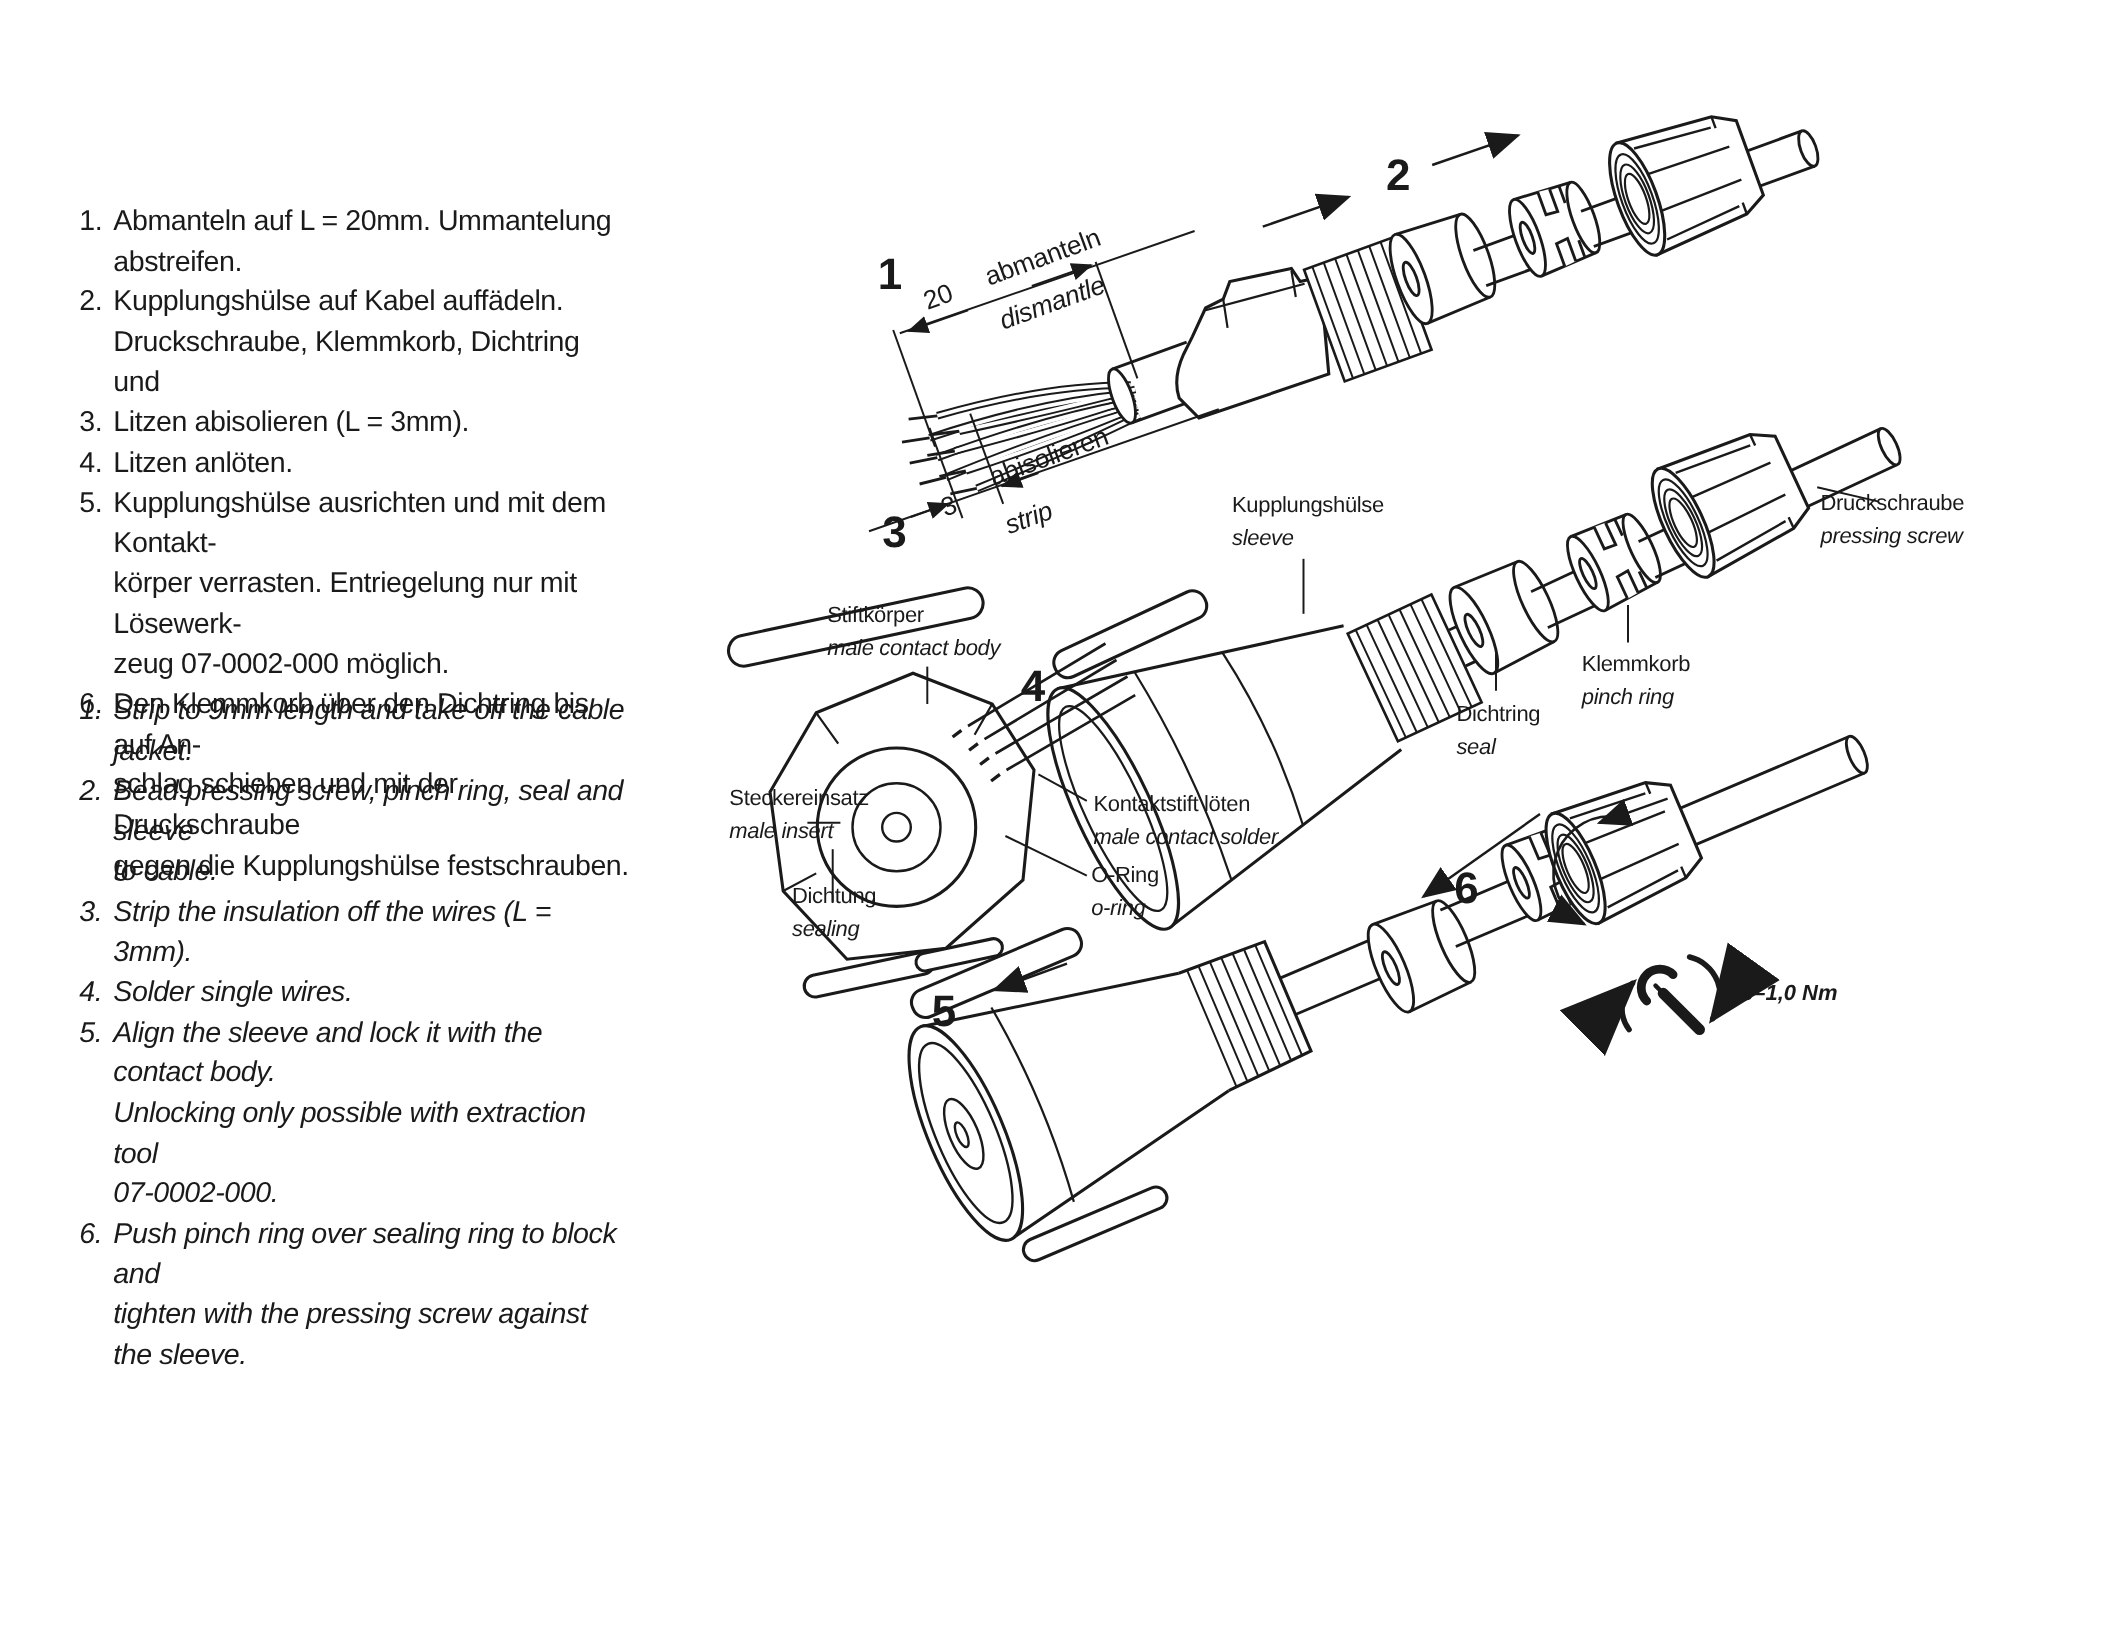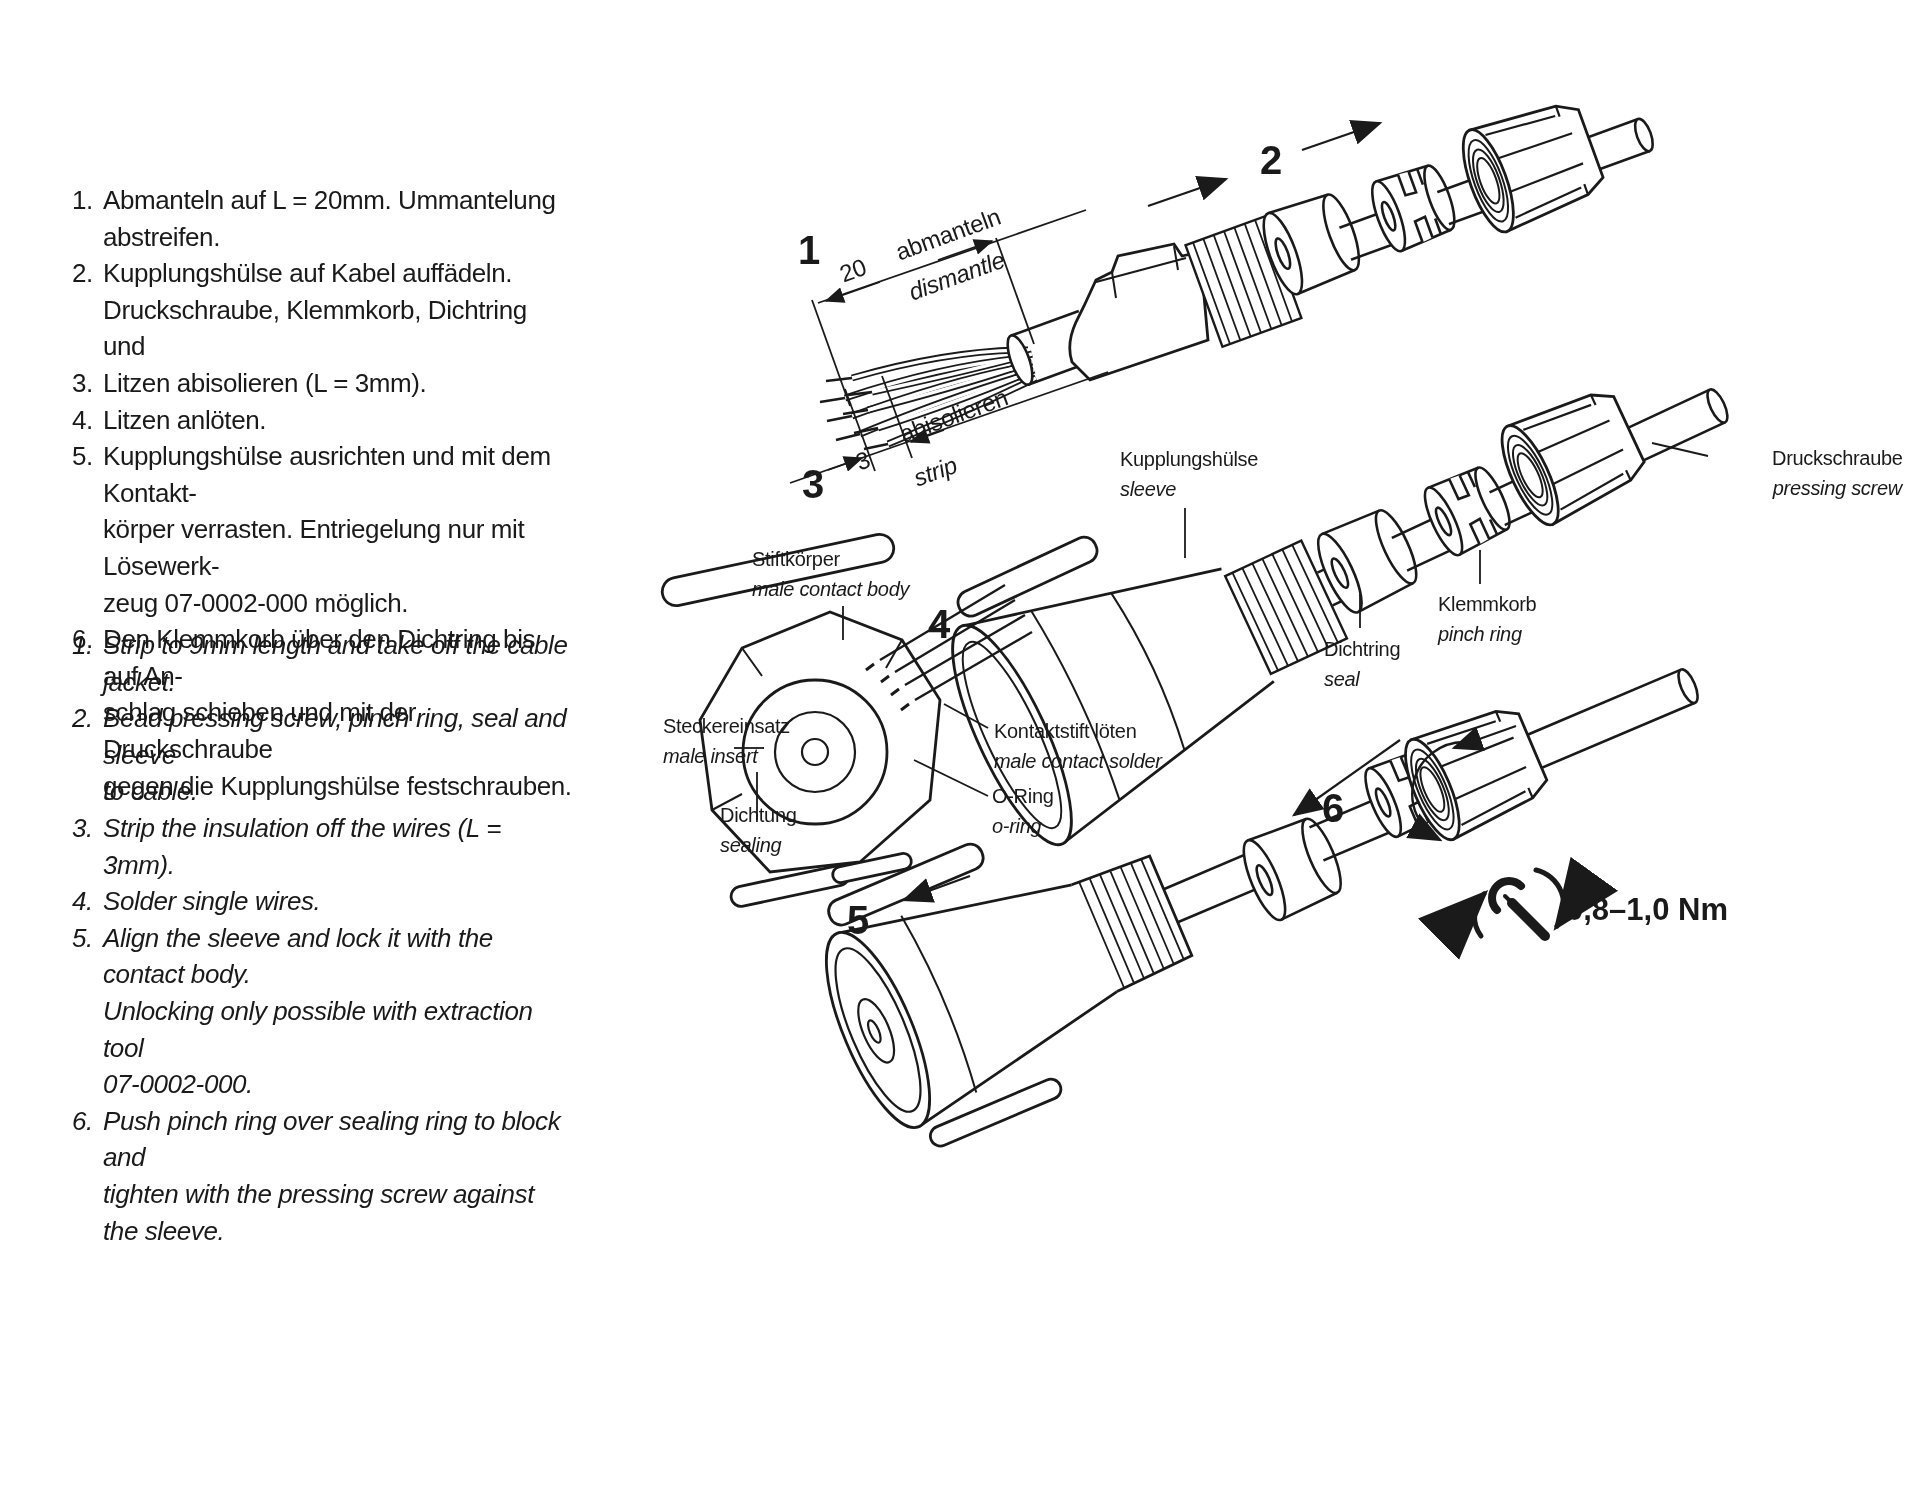--- a/index.html
+++ b/index.html
@@ -8,21 +8,21 @@
   svg{position:absolute;left:0;top:0;}
   .instr{position:absolute;width:500px;font-size:26px;line-height:36.6px;letter-spacing:-0.4px;}
   .instr .item{display:flex;}
   .instr .num{width:31px;flex:0 0 31px;}
   .instr.en, .instr.en .num{font-style:italic;}
   .callout{position:absolute;font-size:20px;line-height:30px;letter-spacing:-0.3px;white-space:nowrap;}
   .callout .en{font-style:italic;}
   .rotlbl{position:absolute;font-size:24px;letter-spacing:-0.3px;white-space:nowrap;
           transform-origin:left top;transform:rotate(-20deg);}
   .stepnum{position:absolute;font-size:40px;font-weight:bold;letter-spacing:-1px;}
-  .torque{position:absolute;font-size:31px;font-weight:bold;}
+  .torque{position:absolute;font-size:20px;font-weight:bold;font-style:italic;}
 </style>
 </head>
 <body>
 
 <div id="canvas">
 
   <svg width="1920" height="1489" viewBox="0 0 1920 1489">
     <defs>
       <marker id="ah" viewBox="0 0 12 10" refX="11" refY="5" markerWidth="14" markerHeight="12" orient="auto-start-reverse">
         <path d="M0,0 L12,5 L0,10 z" fill="#1a1a1a"></path>
@@ -321,21 +321,21 @@
 
   <div class="rotlbl" style="left:892px;top:240px;">abmanteln</div>
   <div class="rotlbl" style="left:905px;top:280px;font-style:italic;">dismantle</div>
   <div class="rotlbl" style="left:896px;top:422px;">abisolieren</div>
   <div class="rotlbl" style="left:910px;top:466px;font-style:italic;">strip</div>
 
   <div class="callout" style="left:1120px;top:444px;">
     <div class="de">Kupplungshülse</div>
     <div class="en">sleeve</div>
   </div>
-  <div class="callout" style="left:1772px;top:443px;text-align:center;">
+  <div class="callout" style="left:1655px;top:443px;">
     <div class="de">Druckschraube</div>
     <div class="en">pressing screw</div>
   </div>
   <div class="callout" style="left:1324px;top:634px;">
     <div class="de">Dichtring</div>
     <div class="en">seal</div>
   </div>
   <div class="callout" style="left:1438px;top:589px;">
     <div class="de">Klemmkorb</div>
     <div class="en">pinch ring</div>

